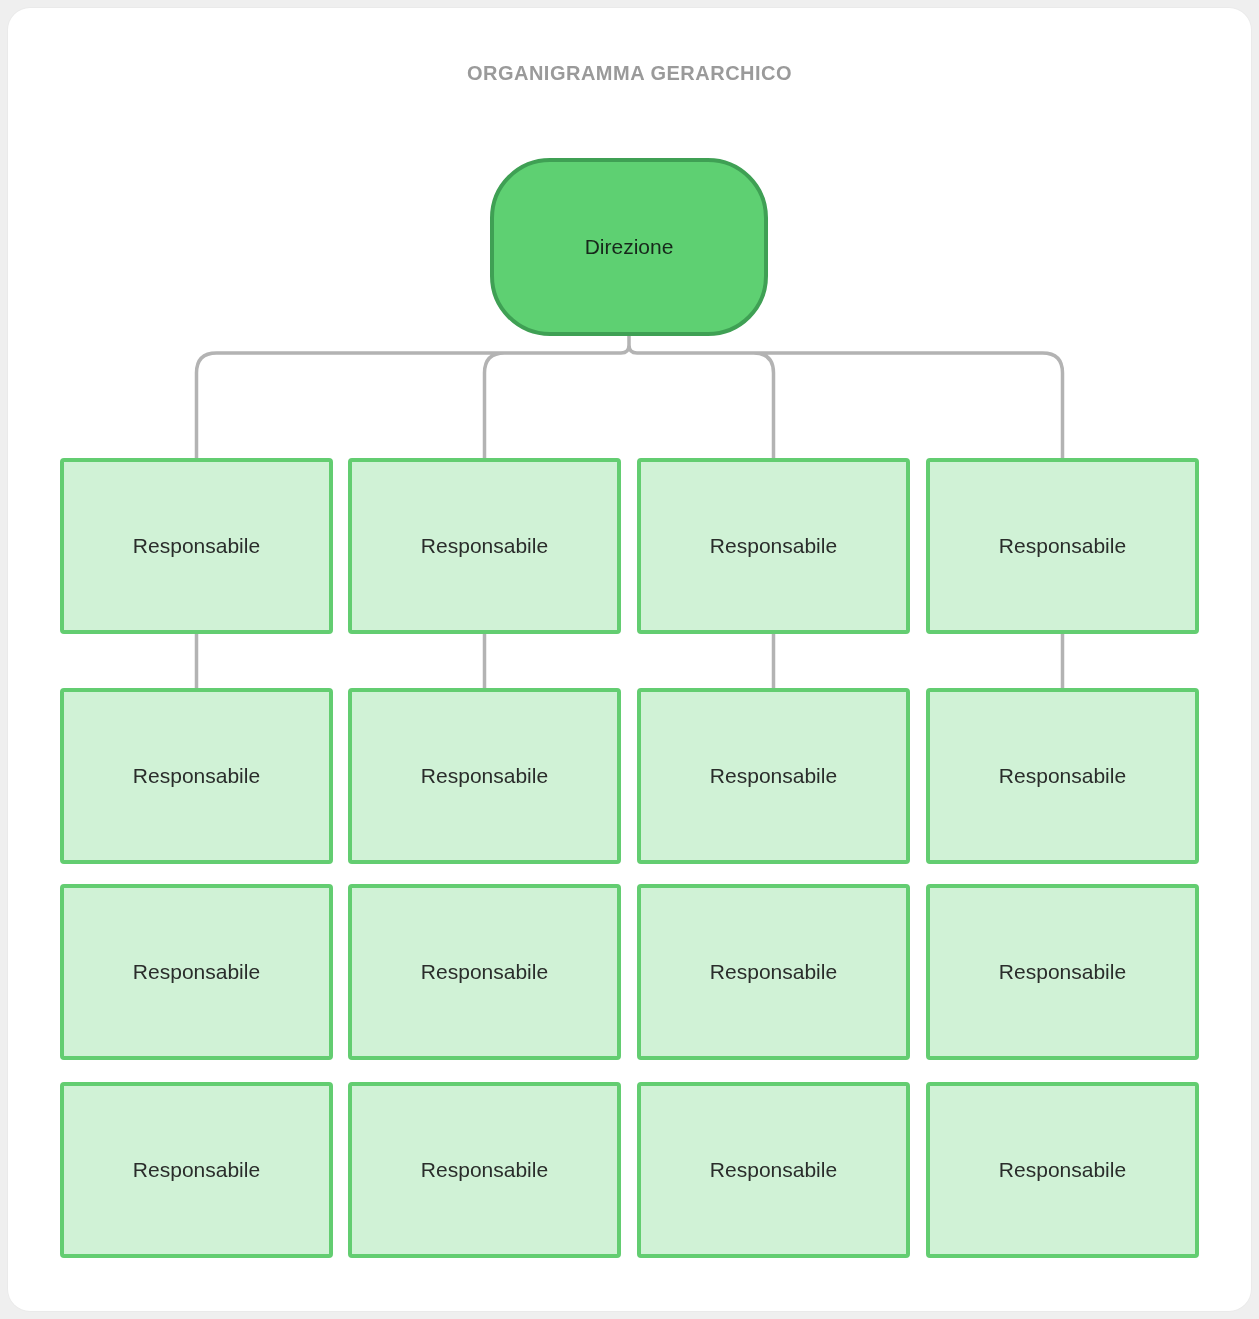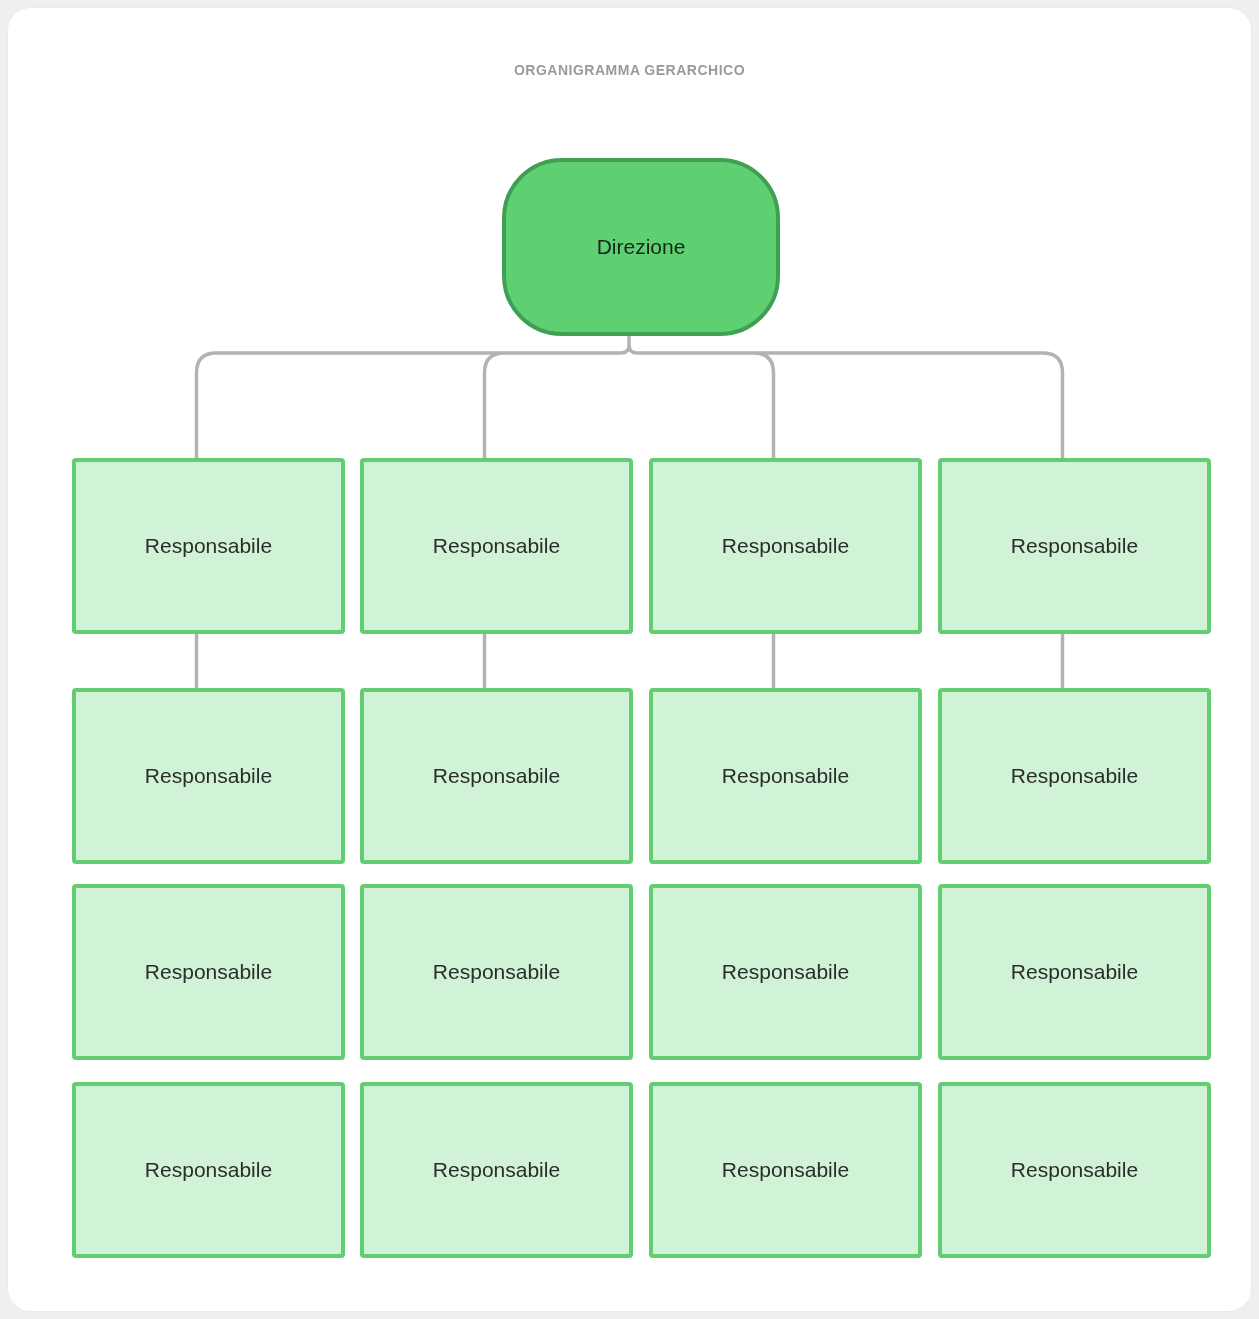--- a/index.html
+++ b/index.html
@@ -23,42 +23,41 @@
     background: var(--card-bg, #ffffff);
     border-radius: 22px;
     box-shadow: 0 0 0 1px rgba(0,0,0,0.02);
   }
   .chart-title {
     position: absolute;
     left: 0;
     right: 0;
     top: 62px;
     text-align: center;
-    font-size: 14px;
+    font-size: 20px;
     font-weight: bold;
     letter-spacing: 0.5px;
     color: var(--title-color, #9a9a9a);
     z-index: 3;
   }
   .connector-svg {
     position: absolute;
     left: 0;
     top: 0;
     z-index: 1;
     pointer-events: none;
   }
   .node, .root-node {
     position: absolute;
     box-sizing: border-box;
     display: flex;
     align-items: center;
     justify-content: center;
     text-align: left;
     z-index: 2;
-    margin-left: 12px;
   }
   .root-node {
     left: 490px;
     top: 158px;
     width: 278px;
     height: 178px;
     border-radius: 60px;
     background: var(--root-fill, #5ed072);
     border: 4px solid var(--root-border, #3fa054);
     color: var(--root-text, #17281b);

